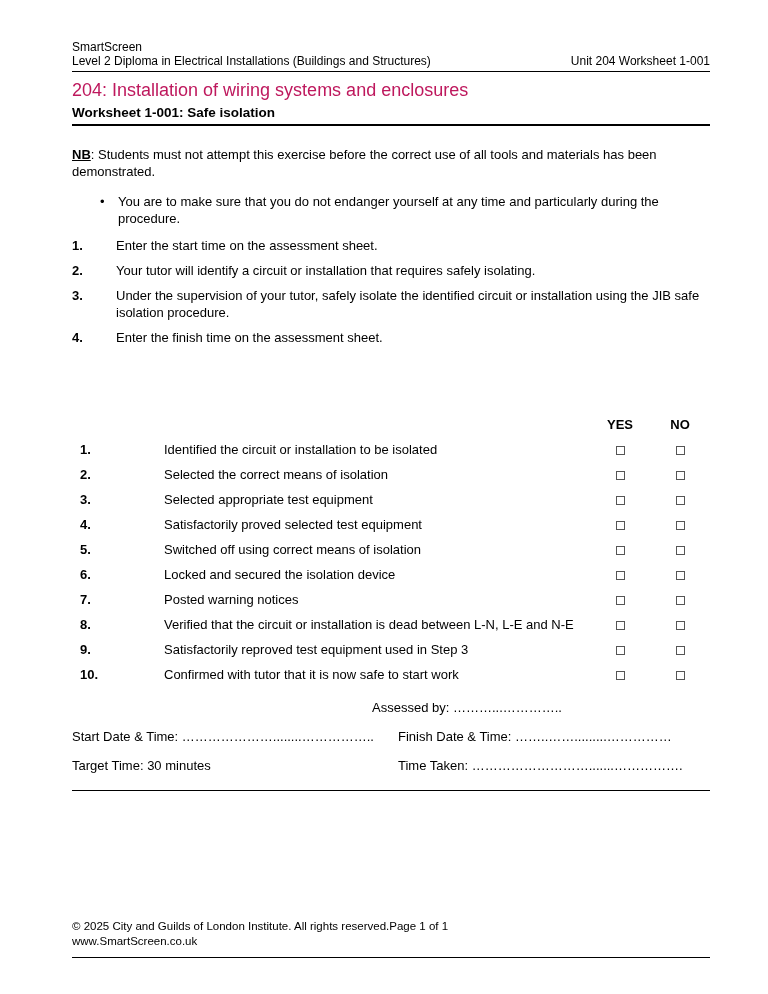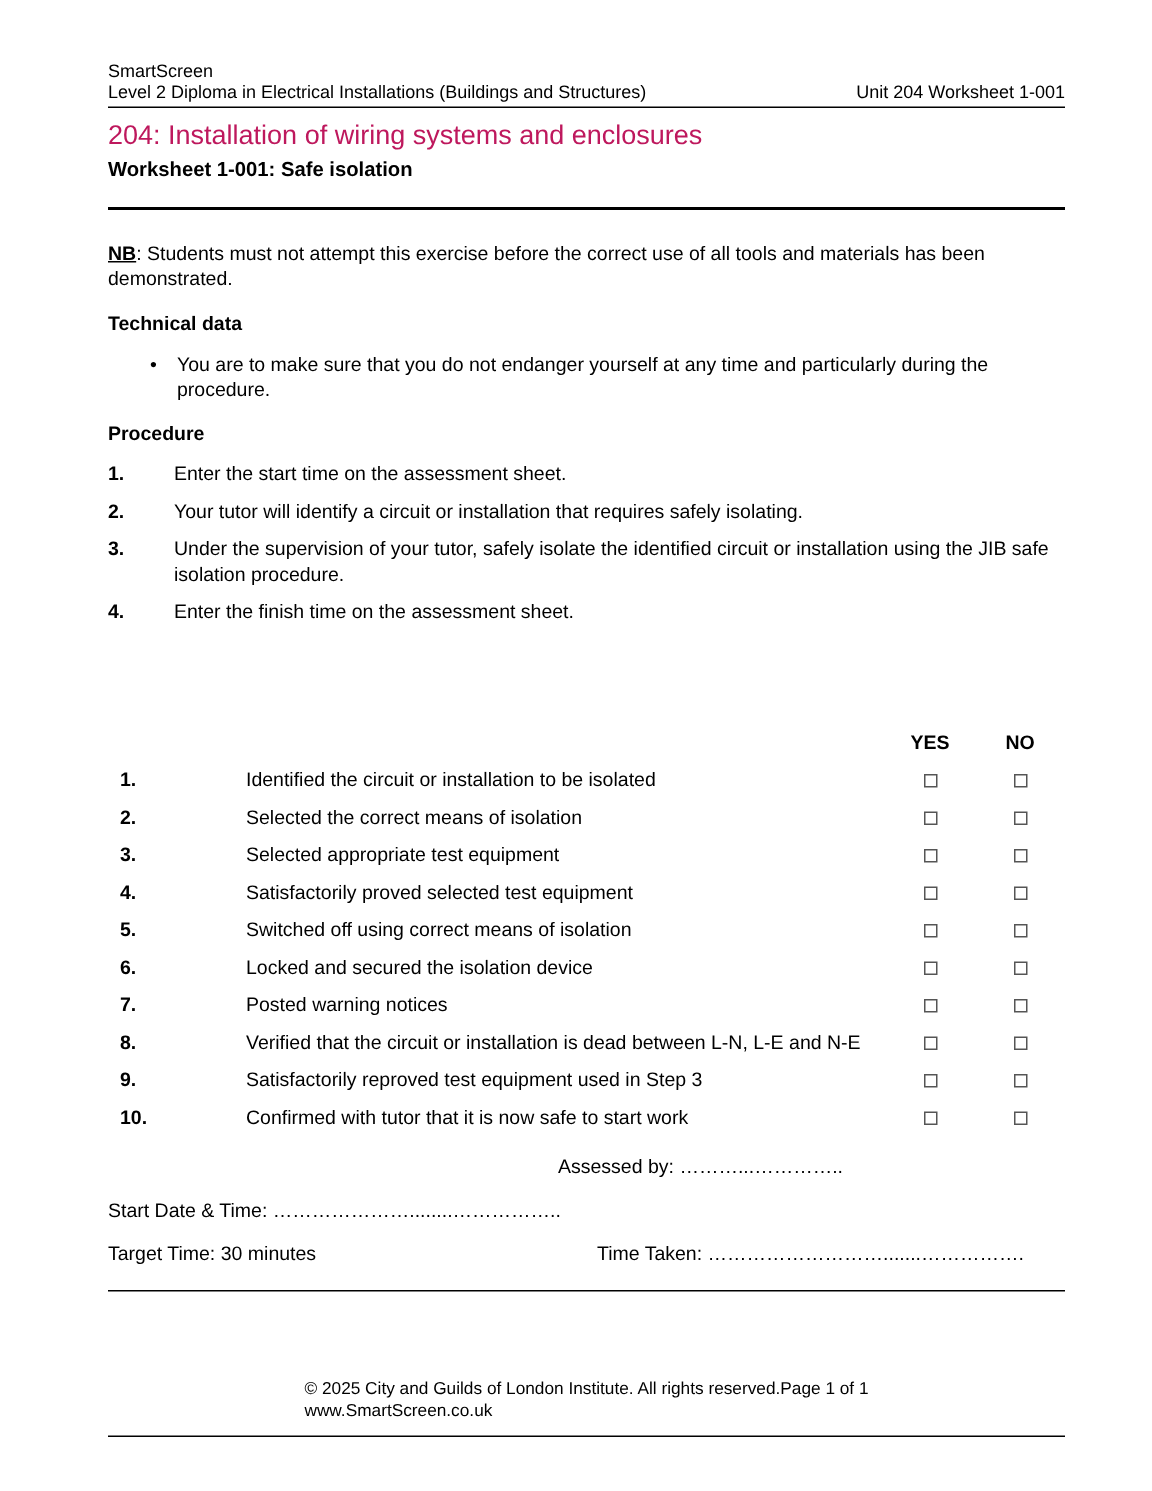--- a/index.html
+++ b/index.html
@@ -14,21 +14,21 @@
     overflow: hidden;
   }
   .page { position: relative; height: 100%; padding: 40px 58px 0 72px; }
 
   .rule { border: 0; border-top: 1px solid #000; margin: 0; }
 
   .doc-header { display: flex; justify-content: space-between; align-items: flex-end; font-size: 12px; line-height: 14px; }
   .header-rule { margin-top: 3px; }
 
   .doc-title { color: #be185d; font-size: 18px; line-height: 21px; font-weight: 400; margin-top: 8px; }
-  .doc-subtitle { font-size: 13.5px; font-weight: 700; margin-top: 3px; padding-bottom: 17px; border-bottom: 2px solid #000; }
+  .doc-subtitle { font-size: 13.5px; font-weight: 700; margin-top: 3px; padding-bottom: 3px; border-bottom: 2px solid #000; }
 
   .nb { margin-top: 20px; }
   .nb-label { font-weight: 700; text-decoration: underline; }
 
   .section-heading { font-weight: 700; margin-top: 10px; }
   .proc-headline { margin-top: 12px; }
 
   .bullet-row { display: flex; margin-top: 10px; padding-left: 28px; }
   .bullet-glyph { width: 18px; flex: none; }
   .bullet-text { flex: 1; }
@@ -48,21 +48,21 @@
   .chk-cell { width: 60px; flex: none; text-align: center; }
   .checkbox { display: inline-block; width: 9px; height: 9px; border: 1px solid #555; background: #fff; vertical-align: middle; }
 
   .assessed { margin-top: 16px; margin-left: 300px; }
   .signoff-row { display: flex; margin-top: 12px; }
   .signoff-left { width: 326px; flex: none; }
   .signoff-right { flex: 1; }
   .end-rule { margin-top: 16px; }
 
   .doc-footer { position: absolute; left: 72px; right: 58px; bottom: 36px; font-size: 11.5px; line-height: 15px; }
-  .footer-row { display: flex; justify-content: center; align-items: flex-start; }
+  .footer-row { display: flex; justify-content: flex-start; align-items: flex-start; }
   .footer-rule-bottom { margin-top: 8px; }
 </style>
 </head>
 <body>
 
 <div class="page">
 
   <div class="doc-header">
     <div>
       <div>SmartScreen</div>
@@ -70,27 +70,25 @@
     </div>
     <div>Unit 204 Worksheet 1-001</div>
   </div>
   <hr class="rule header-rule">
 
   <div class="doc-title">204: Installation of wiring systems and enclosures</div>
   <div class="doc-subtitle">Worksheet 1-001: Safe isolation</div>
 
   <p class="nb"><span class="nb-label">NB</span><span>: Students must not attempt this exercise before the correct use of all tools and materials has been demonstrated.</span></p>
 
-  <div class="section-heading">Technical data</div>
   <div class="bullet-row">
     <span class="bullet-glyph">•</span>
     <span class="bullet-text">You are to make sure that you do not endanger yourself at any time and particularly during the procedure.</span>
   </div>
 
-  <div class="section-heading proc-headline">Procedure</div>
 
   <div class="proc-step first">
     <span class="proc-num">1.</span>
     <span class="proc-text">Enter the start time on the assessment sheet.</span>
   </div>
   <div class="proc-step">
     <span class="proc-num">2.</span>
     <span class="proc-text">Your tutor will identify a circuit or installation that requires safely isolating.</span>
   </div>
   <div class="proc-step">
@@ -168,20 +166,21 @@
       <span class="chk-text">Confirmed with tutor that it is now safe to start work</span>
       <span class="chk-cell"><span class="checkbox"></span></span>
       <span class="chk-cell"><span class="checkbox"></span></span>
     </div>
   </div>
 
   <div class="assessed">Assessed by: ………...…………..</div>
 
   <div class="signoff-row">
     <span class="signoff-left">Start Date &amp; Time: …………………........……………..</span>
+    <span class="signoff-right">Finish Date &amp; Time: ……..…….........……………</span>
   </div>
   <div class="signoff-row">
     <span class="signoff-left">Target Time: 30 minutes</span>
     <span class="signoff-right">Time Taken: ……………………….......…………….</span>
   </div>
 
   <hr class="rule end-rule">
 
   <div class="doc-footer">
     <div class="footer-row">

